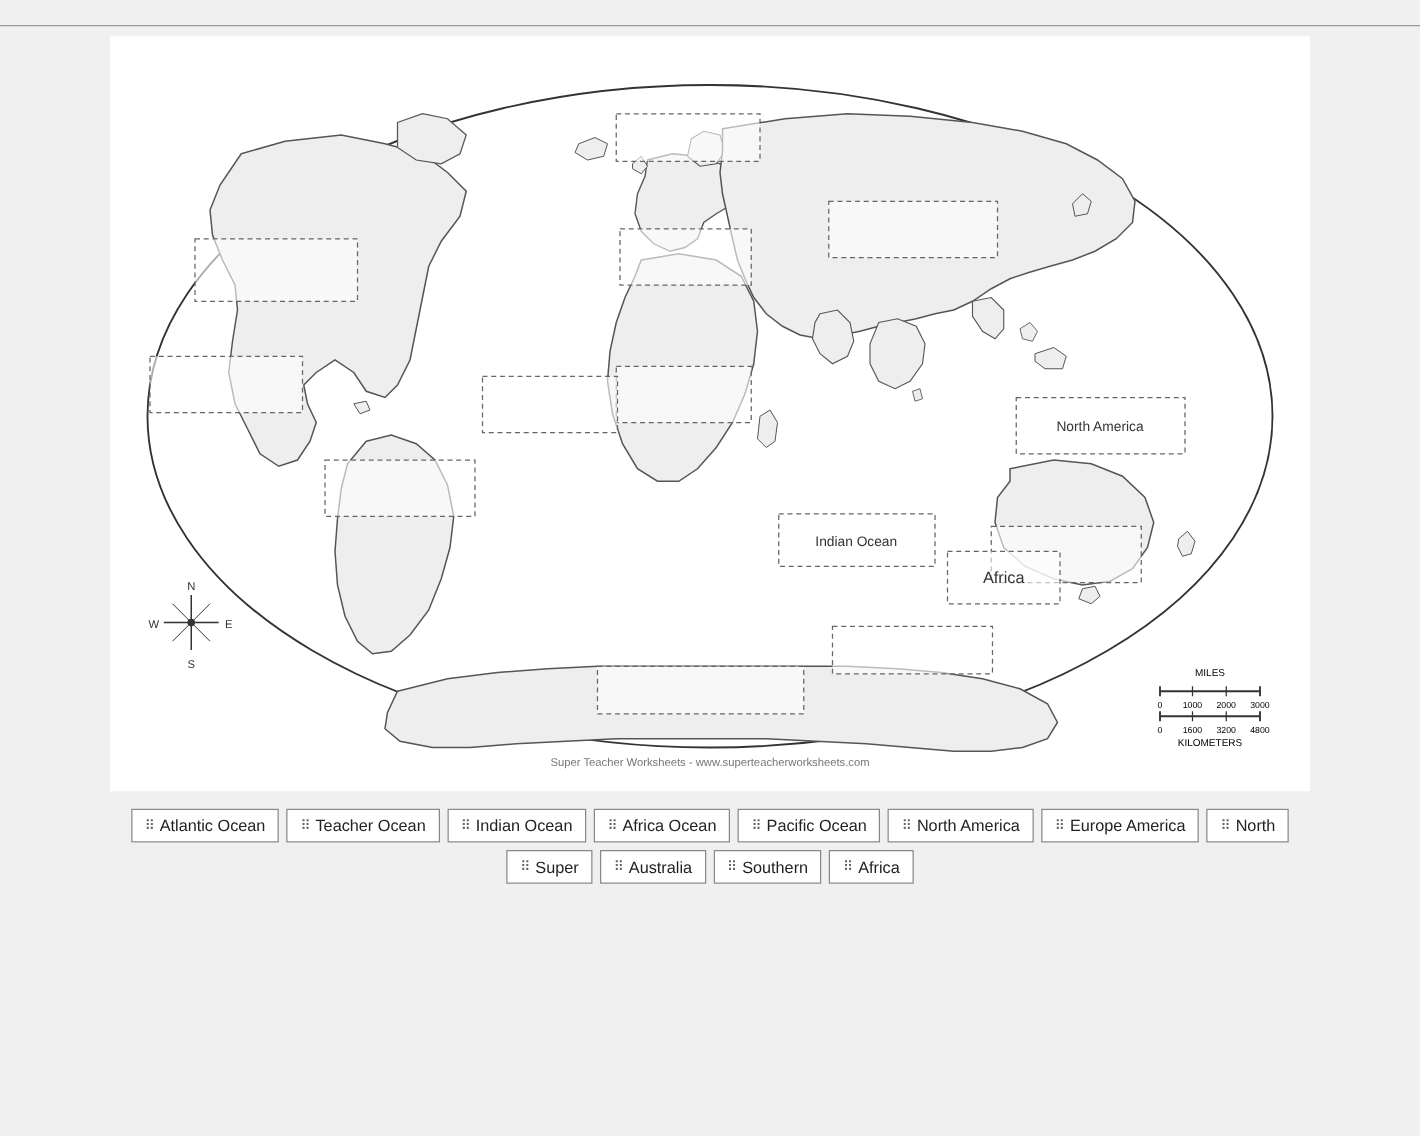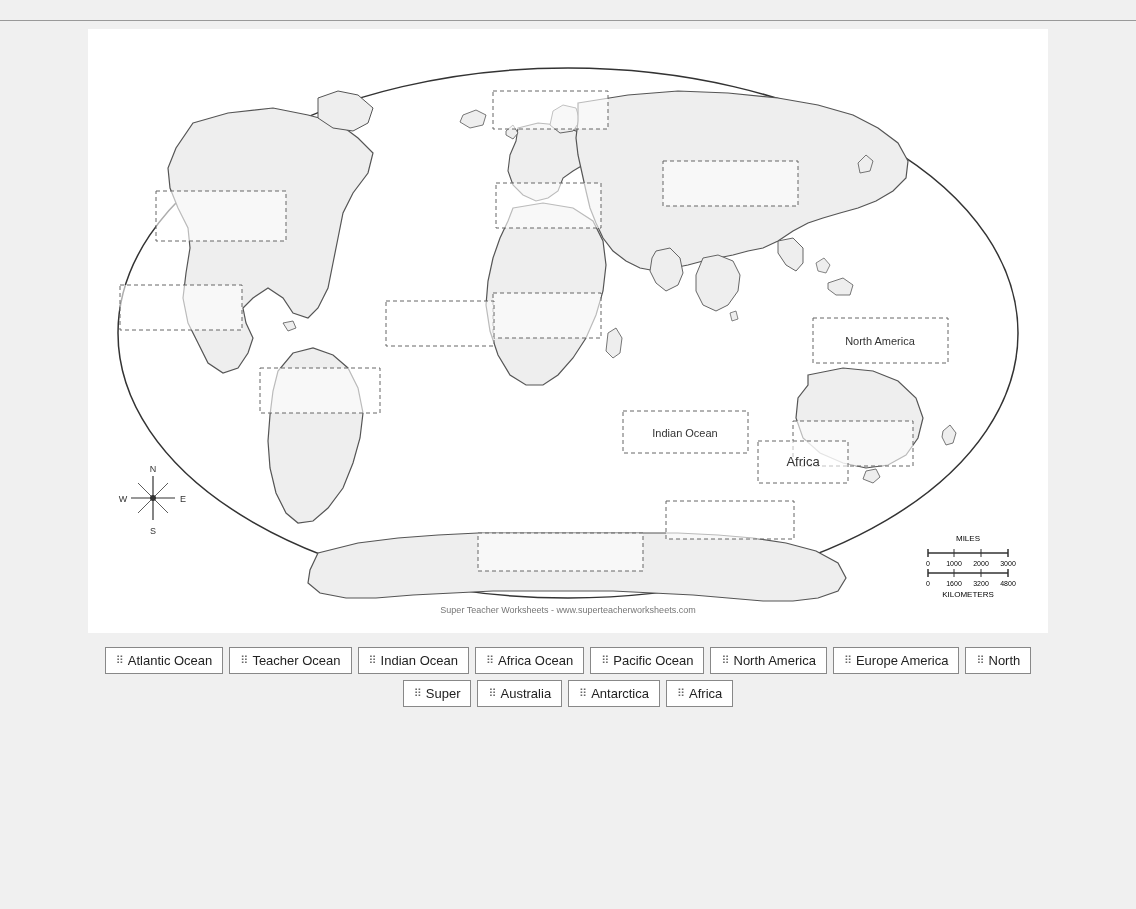--- a/index.html
+++ b/index.html
@@ -204,15 +204,15 @@
 <div class="word-chip">Atlantic Ocean</div>
     <div class="word-chip">Teacher Ocean</div>
     <div class="word-chip">Indian Ocean</div>
     <div class="word-chip">Africa Ocean</div>
     <div class="word-chip">Pacific Ocean</div>
     <div class="word-chip">North America</div>
     <div class="word-chip">Europe America</div>
     <div class="word-chip">North</div>
     <div class="word-chip">Super</div>
     <div class="word-chip">Australia</div>
-    <div class="word-chip">Antarctica</div>
+    <div class="word-chip">Southern</div>
     <div class="word-chip">Africa</div>
   </div>
 
 </body></html>

